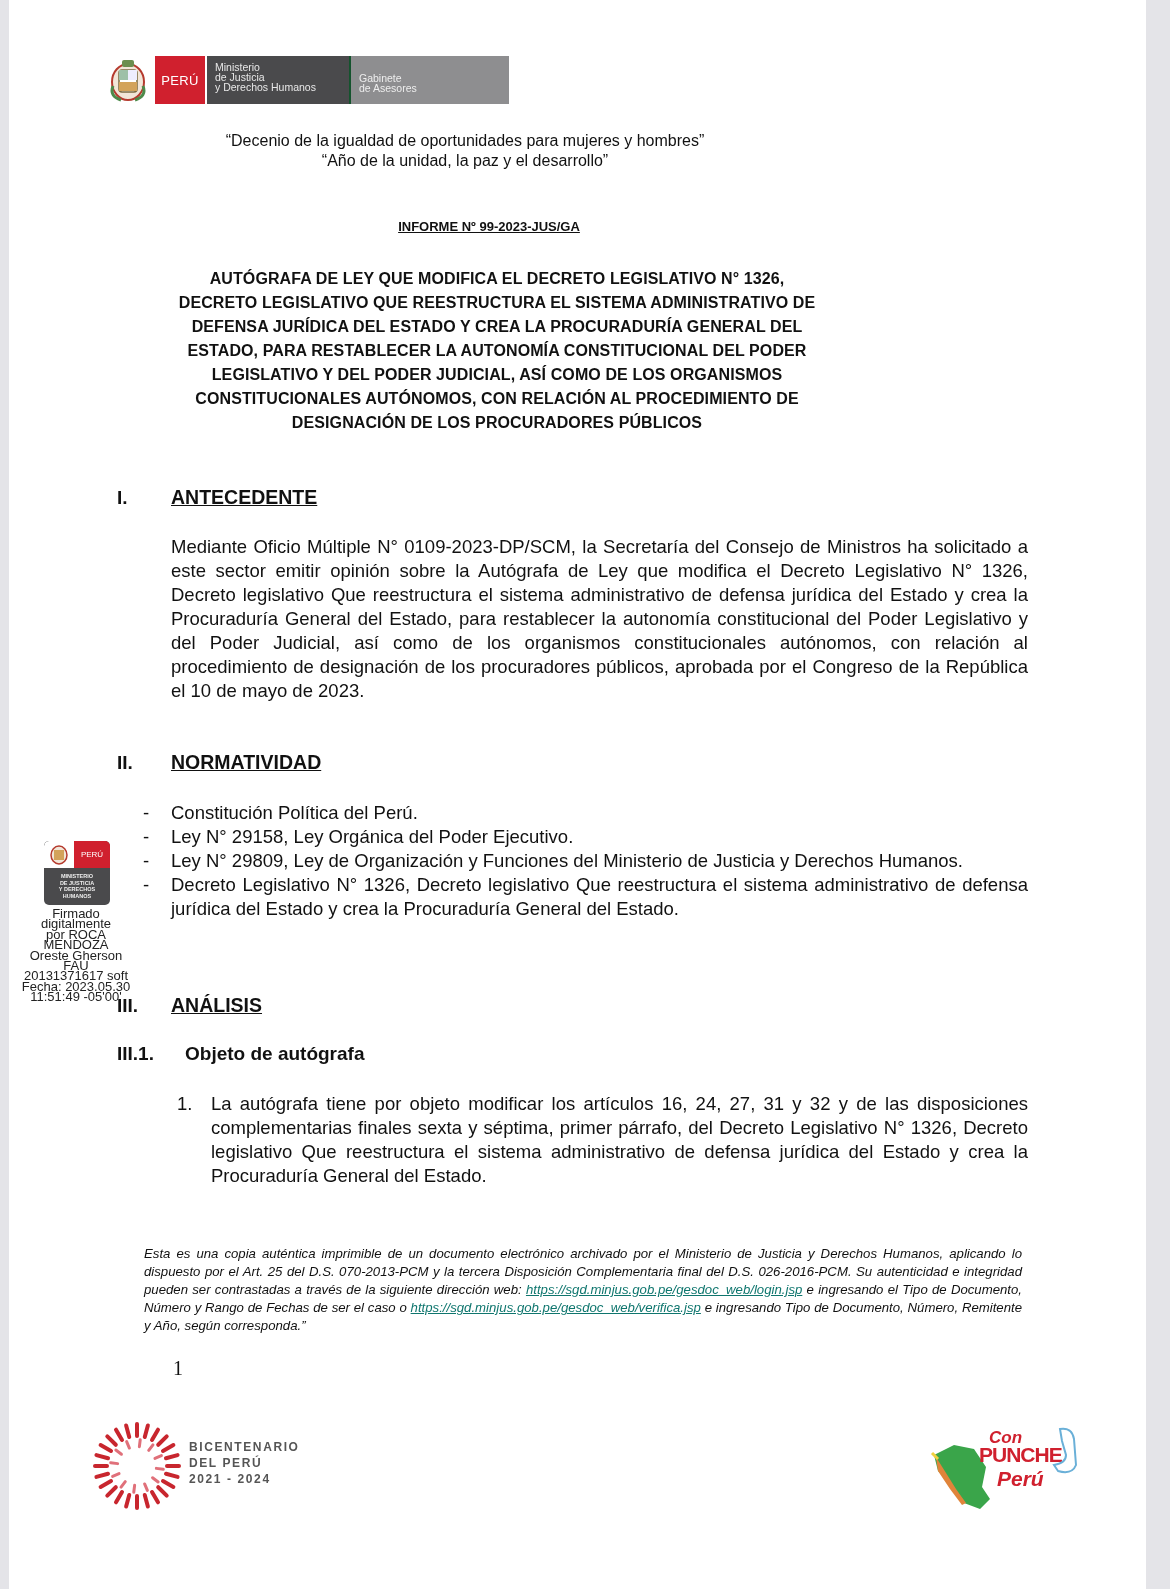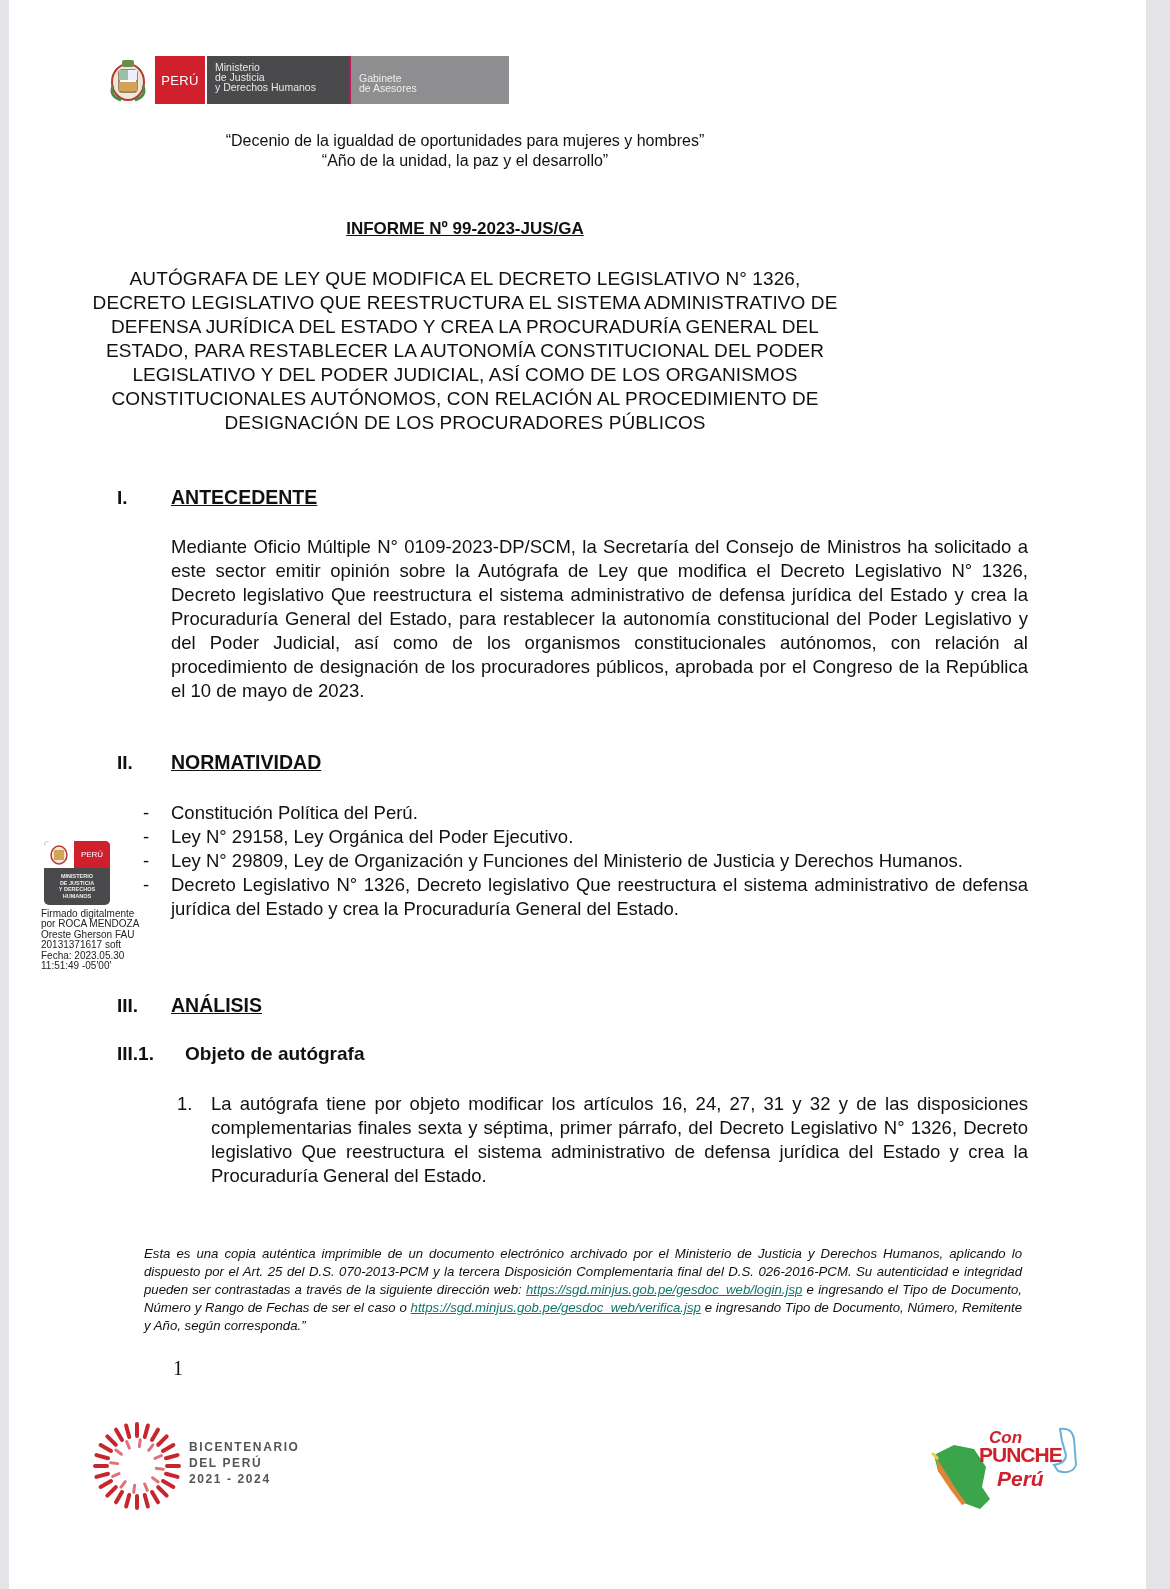--- a/index.html
+++ b/index.html
@@ -13,41 +13,41 @@
   .page {
     position:absolute; left:9px; top:0; width:1137px; height:1589px;
     background:#fff;
   }
   .abs { position:absolute; }
   
   .logo-bar { position:absolute; left:98px; top:56px; height:48px; display:flex; align-items:stretch; }
   .shield { width:42px; height:48px; margin-right:6px; }
   .peru-red { background:#d0202e; color:#fff; width:50px; display:flex; align-items:center; justify-content:center; font-size:13px; letter-spacing:0.3px; }
   .min-dark { background:#4a4a4c; color:#e8e8e8; width:144px; padding:6px 0 0 8px; box-sizing:border-box; font-size:10.5px; line-height:10px; border-left:2px solid #fff; }
-  .gab-gray { background:#8e8e90; color:#eee; width:160px; padding:17px 0 0 8px; box-sizing:border-box; font-size:10.5px; line-height:10px; border-left:2px solid #be185d; }
+  .gab-gray { background:#8e8e90; color:#eee; width:160px; padding:17px 0 0 8px; box-sizing:border-box; font-size:10.5px; line-height:10px; border-left:2px solid #14532d; }
   .centered { position:absolute; left:0; width:912px; text-align:center; }
   .motto { font-size:16px; line-height:20px; }
-  .informe { font-size:17px; font-weight:bold; text-decoration:underline; }
-  .title { font-size:19px; font-weight:normal; line-height:24px; letter-spacing:0.1px; }
+  .informe { font-size:13px; font-weight:bold; text-decoration:underline;padding-left:24px; }
+  .title { font-size:16px; font-weight:bold; line-height:24px; letter-spacing:0.1px;margin-left:32px; }
   .sec-num { position:absolute; left:108px; font-weight:bold; font-size:19px; }
   .sec-title { position:absolute; left:162px; font-weight:bold; font-size:19.5px; text-decoration:underline; }
   .para { position:absolute; left:162px; width:857px; font-size:18.5px; line-height:24px; text-align:justify; }
   .list { position:absolute; left:134px; width:885px; font-size:18.5px; line-height:24px; margin:0; padding:0; list-style:none; }
   .list li { position:relative; padding-left:28px; text-align:justify; }
   .list li .dash { position:absolute; left:0; top:0; }
   .subsec { position:absolute; left:108px; font-weight:bold; font-size:19px; }
   .numbered { position:absolute; left:168px; width:851px; font-size:18.5px; line-height:24px; }
   .numbered .n { position:absolute; left:0; top:0; }
   .numbered .t { margin-left:34px; display:block; text-align:justify; }
   .sig-box { position:absolute; left:35px; top:841px; width:66px; height:64px; background:#4a4a4c; border-radius:5px; overflow:hidden; }
   .sig-top { height:27px; display:flex; }
   .sig-shield { width:30px; background:#fff; border-top-left-radius:5px; }
   .sig-peru { flex:1; background:#d0202e; color:#fff; font-size:8px; display:flex; align-items:center; justify-content:center; }
   .sig-min { color:#eee; font-size:5.5px; font-weight:bold; text-align:center; line-height:6.5px; padding-top:5px; }
-  .sig-text { position:absolute; left:32px; top:909px; width:110px; font-size:10px; line-height:10.4px; color:#222; }
+  .sig-text { position:absolute; left:12px; top:909px; width:110px; font-size:13px; line-height:10.4px; color:#222;text-align:center; }
   .footer-note { position:absolute; left:135px; width:878px; font-size:13.2px; line-height:18px; font-style:italic; text-align:justify; color:#111; }
   .footer-note a { color:#0f766e; text-decoration:underline; }
   .pagenum { position:absolute; left:164px; top:1357px; font-family:"Liberation Serif", serif; font-size:20px; }
   .bicent-text { position:absolute; left:180px; top:1439px; font-size:12px; font-weight:bold; color:#555; letter-spacing:1.6px; line-height:16px; }
 </style>
 </head>
 <body>
 
 <div class="page">
 

